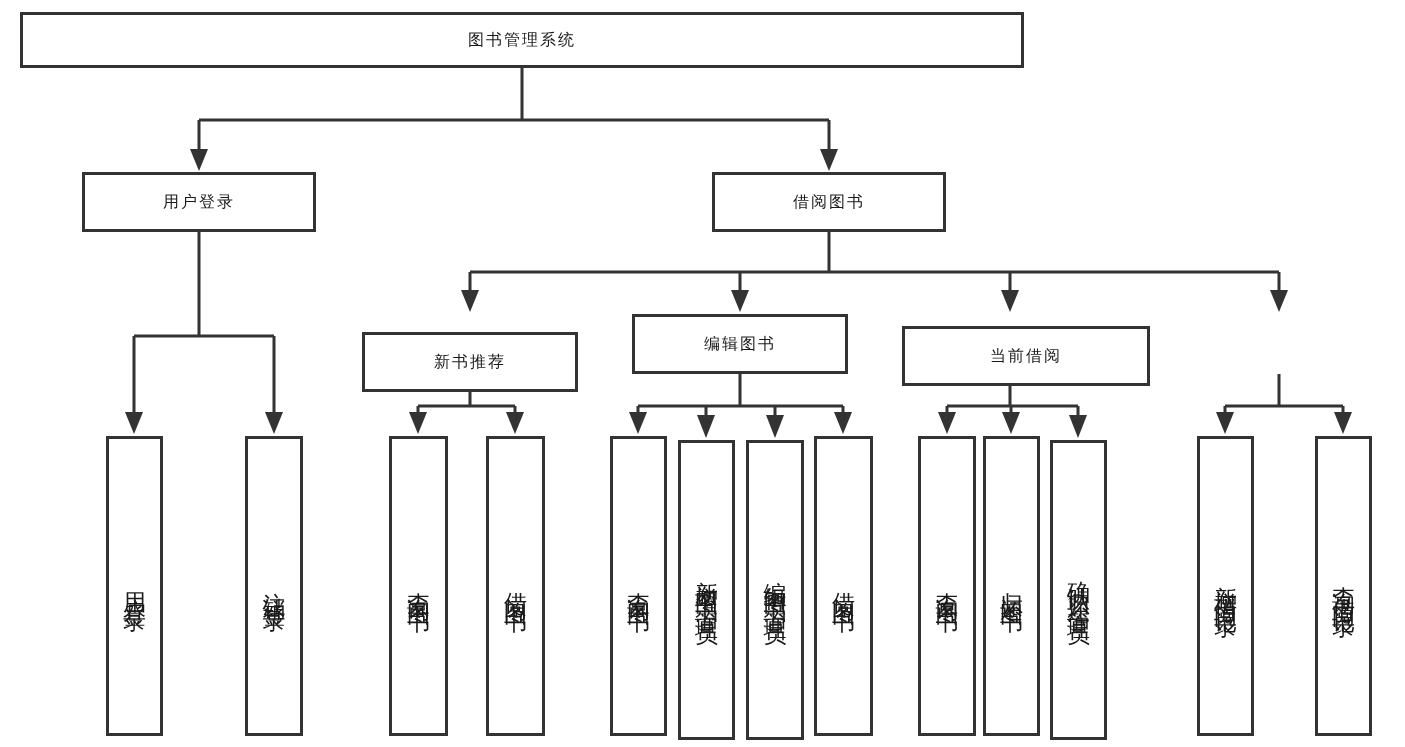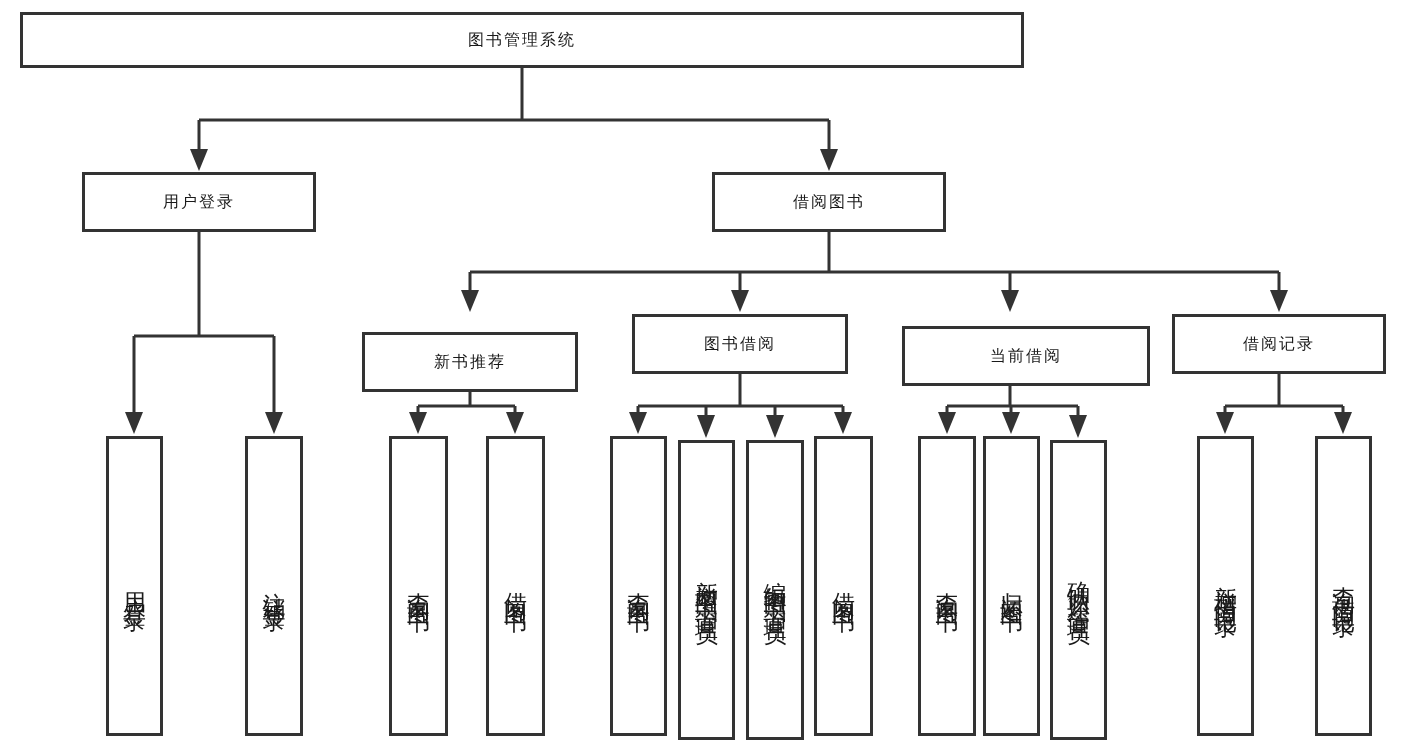--- a/index.html
+++ b/index.html
@@ -95,27 +95,24 @@
     <span>用户登录</span>
   </div>
   <div class="box h-box" style="left:712px; top:172px; width:234px; height:60px;">
     <span>借阅图书</span>
   </div>
 
   <div class="box h-box" style="left:362px; top:332px; width:216px; height:60px;">
     <span>新书推荐</span>
   </div>
   <div class="box h-box" style="left:632px; top:314px; width:216px; height:60px;">
-    <span>图书借阅</span>
+    <span>编辑图书</span>
   </div>
   <div class="box h-box" style="left:902px; top:314px; width:248px; height:60px;margin-top:12px;">
     <span>当前借阅</span>
-  </div>
-  <div class="box h-box" style="left:1172px; top:314px; width:214px; height:60px;">
-    <span>借阅记录</span>
   </div>
 
   <div class="box v-box" style="left:106px; top:436px; width:57px; height:300px;">
     <span>用户登录</span>
   </div>
   <div class="box v-box" style="left:245px; top:436px; width:58px; height:300px;">
     <span>注销登录</span>
   </div>
 
   <div class="box v-box" style="left:389px; top:436px; width:59px; height:300px;">

